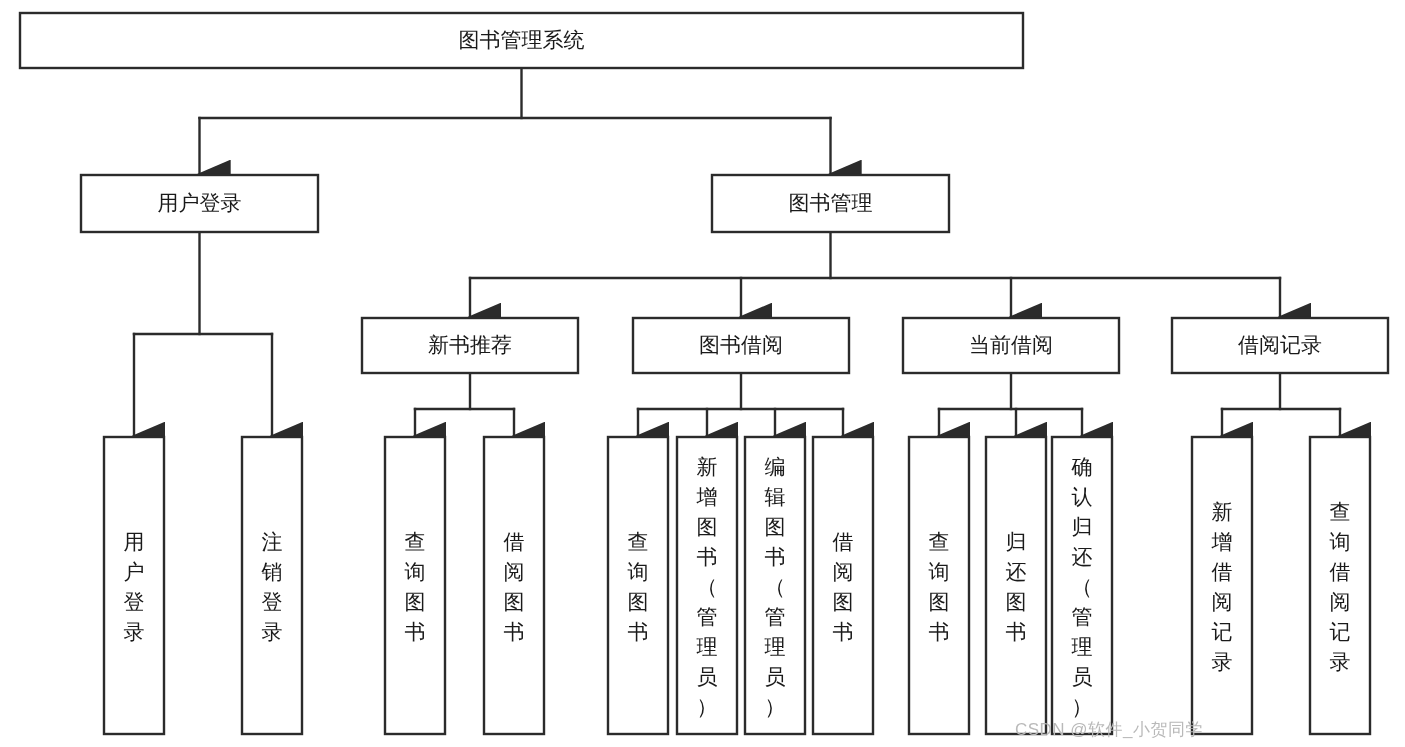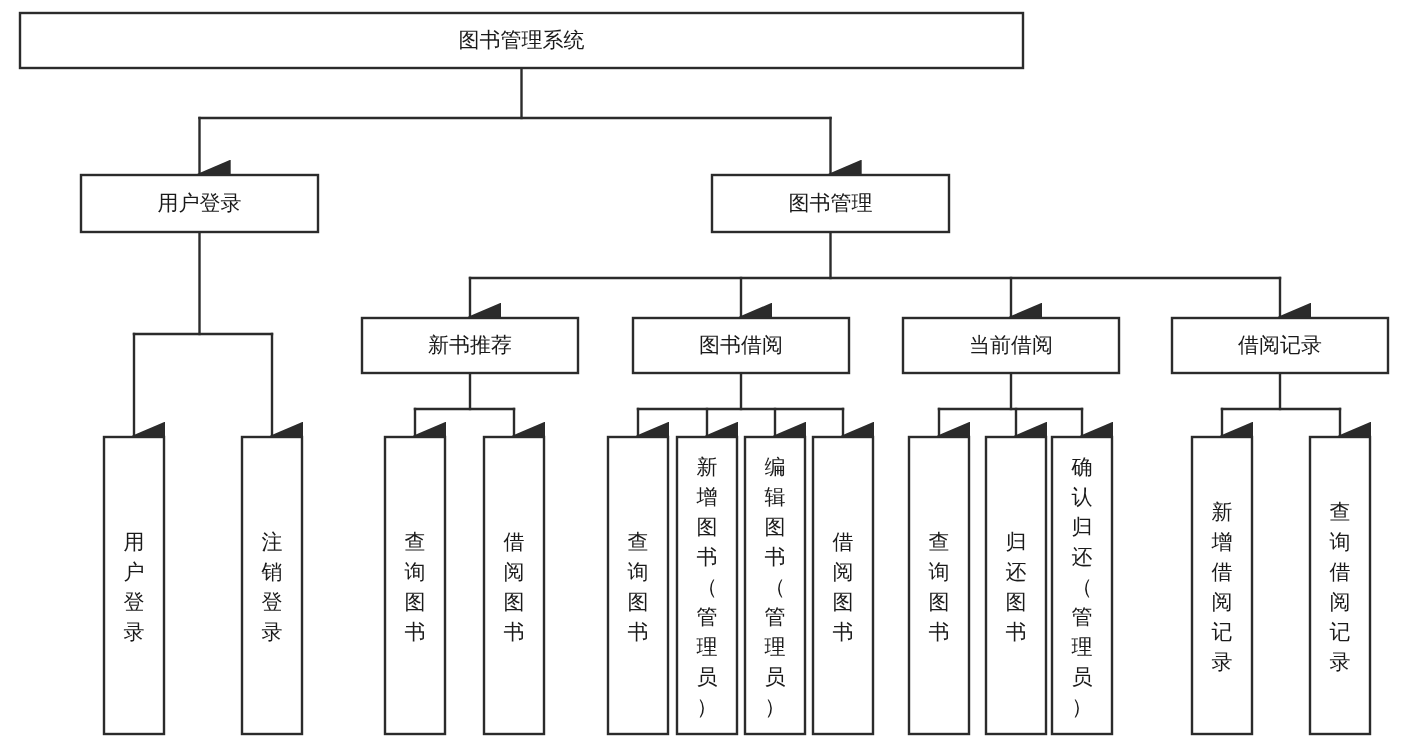--- a/index.html
+++ b/index.html
@@ -186,13 +186,14 @@
         <g>
           <rect x="1192" y="437" width="60" height="297" class="node-box"></rect>
           <text class="node-label-vertical"><tspan x="1222" y="518.9">新</tspan><tspan x="1222" y="548.9">增</tspan><tspan x="1222" y="578.9">借</tspan><tspan x="1222" y="608.9">阅</tspan><tspan x="1222" y="638.9">记</tspan><tspan x="1222" y="668.9">录</tspan></text>
         </g>
         <g>
           <rect x="1310" y="437" width="60" height="297" class="node-box"></rect>
           <text class="node-label-vertical"><tspan x="1340" y="518.9">查</tspan><tspan x="1340" y="548.9">询</tspan><tspan x="1340" y="578.9">借</tspan><tspan x="1340" y="608.9">阅</tspan><tspan x="1340" y="638.9">记</tspan><tspan x="1340" y="668.9">录</tspan></text>
         </g>
       </g>
   </svg>
+  <div class="watermark">CSDN @软件_小贺同学</div>
 </div>
 
 </body></html>

